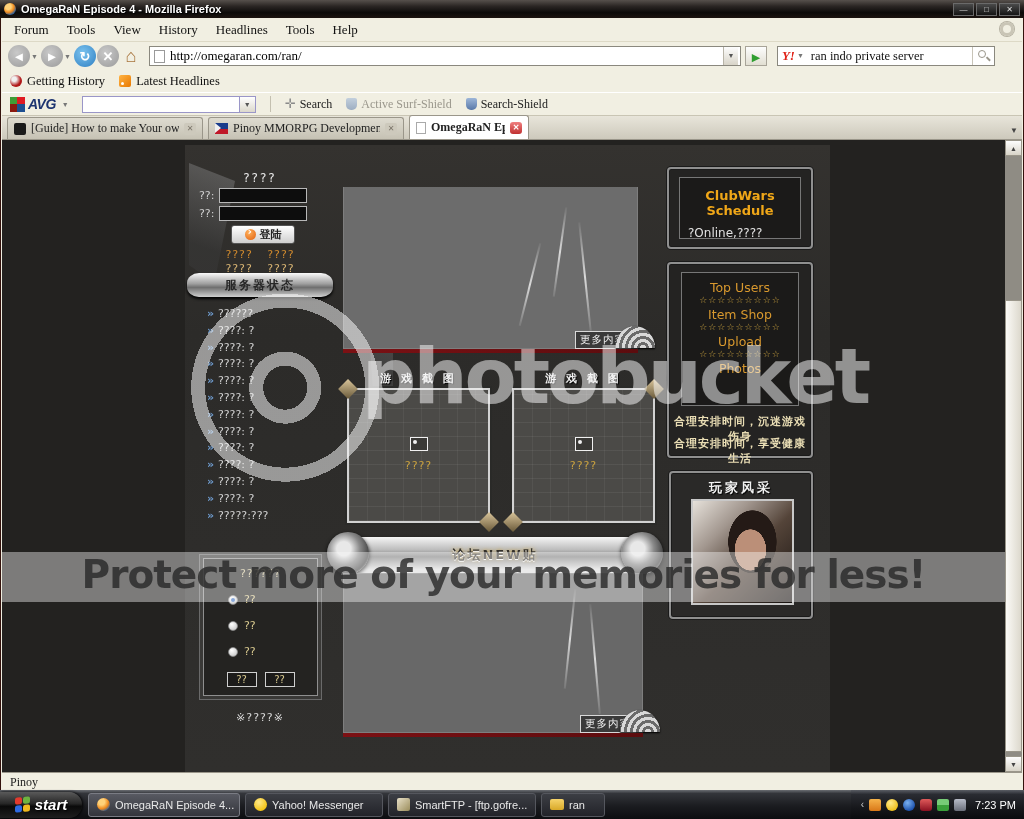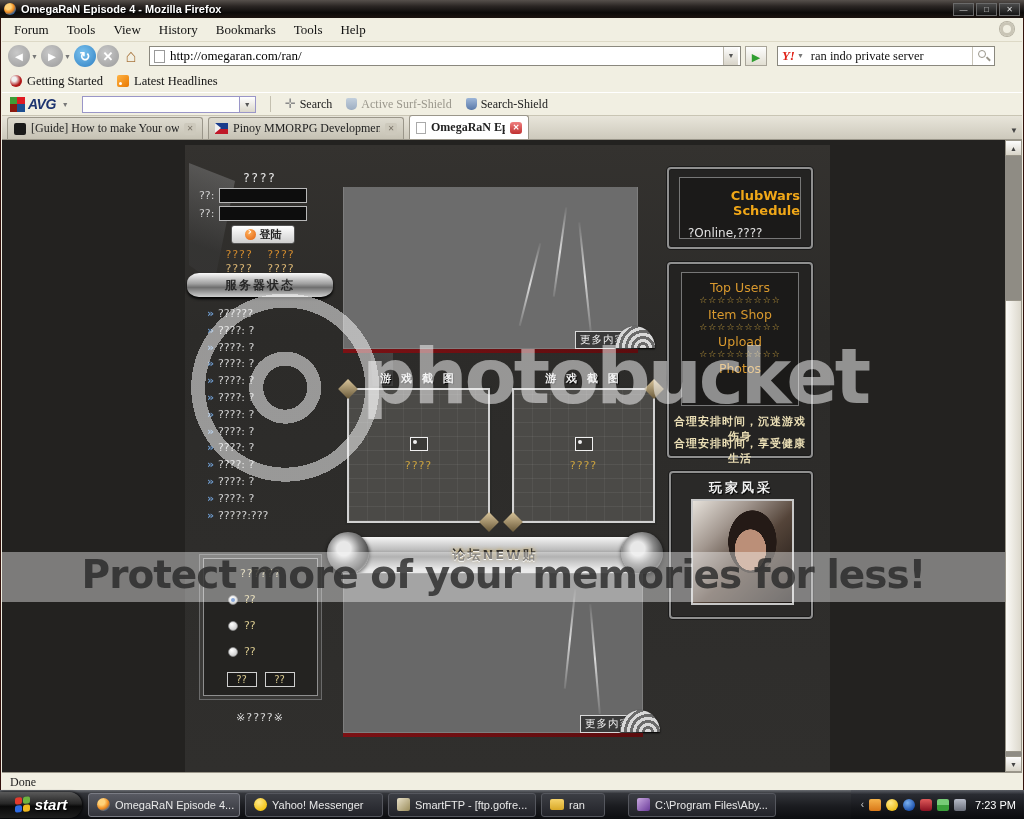--- a/index.html
+++ b/index.html
@@ -164,21 +164,21 @@
   .frame .cap { margin-top:4px; color:#caa23f; font-size:11px; letter-spacing:1px; }
 
   .forum-hd { left:150px; top:392px; width:320px; height:36px; display:flex; align-items:center; justify-content:center;
     color:#33302a; font-size:13px; font-weight:bold; letter-spacing:2px; text-shadow:0 1px 0 #fff, 0 0 4px #caa23f; }
   .forum-box { position:absolute; left:158px; top:428px; width:300px; height:160px; background:#686868; border:1px solid #7e7e7e; }
 
   
   .rpanel { position:absolute; background:#242322; border:2px solid #8f8f8f; box-shadow:0 0 0 1px #1a1a1a, inset 0 0 0 1px #1a1a1a;
     border-radius:4px; }
   .rpanel .inner { position:absolute; background:#1b1a19; border:1px solid #777; }
-  .cw-title { color:#f0a718; font-size:13px; font-weight:bold; text-align:right; margin-top:10px; }
+  .cw-title { color:#f0a718; font-size:13px; font-weight:bold; text-align:center; margin-top:10px; }
   .cw-status { color:#e2e2e2; font-size:12px; margin:8px 0 0 8px; }
   .ql { text-align:center; padding-top:6px; }
   .ql .lnk { color:#d9992e; font-size:12.5px; margin-top:1px; }
   .ql .stars { color:#caa23f; font-size:9px; letter-spacing:1px; line-height:11px; }
   .advisory { position:absolute; width:100%; text-align:center; color:#e9ddb4; font-size:11px; font-weight:bold; letter-spacing:1px; }
   .sc-title { text-align:center; color:#f2f2f2; font-size:13px; font-weight:bold; letter-spacing:3px; margin-top:6px; text-shadow:1px 1px 1px #000; }
   .photo { position:absolute; left:20px; top:26px; width:103px; height:106px; border:2px solid #c8c8c8;
     background:
       radial-gradient(ellipse 26px 34px at 58% 48%, #bb8f78 0 60%, transparent 61%),
       radial-gradient(ellipse 40px 52px at 60% 40%, #241a16 0 60%, transparent 61%),
@@ -249,21 +249,21 @@
       <div class="winbtn">□</div>
       <div class="winbtn">✕</div>
     </div>
   </div>
 
   <div class="menubar">
     <span class="menu-item">Forum</span>
     <span class="menu-item">Tools</span>
     <span class="menu-item">View</span>
     <span class="menu-item">History</span>
-    <span class="menu-item">Bookmarks</span>
+    <span class="menu-item">Headlines</span>
     <span class="menu-item">Tools</span>
     <span class="menu-item">Help</span>
     <span class="gear"></span>
   </div>
 
   <div class="navbar">
     <div class="navbtn nb-gray">◄</div>
     <span class="ddsmall">▼</span>
     <div class="navbtn nb-gray">►</div>
     <span class="ddsmall">▼</span>
@@ -282,21 +282,21 @@
       <span class="val">ran indo private server</span>
       <span class="magbox">
           <span class="mag"></span>
         </span>
     </div>
   </div>
 
   <div class="bmbar">
     <span class="bm">
       <span class="bm-icon-gs"></span>
-      <span>Getting Started</span>
+      <span>Getting History</span>
     </span>
     <span class="bm">
       <span class="bm-icon-lh"></span>
       <span>Latest Headlines</span>
     </span>
   </div>
 
   <div class="avgbar">
     <span class="avg-logo">
       <i style="left:0;top:0;background:#3f9c35"></i>
@@ -477,21 +477,21 @@
     </div>
 
     <div class="vscroll">
       <div class="sbtn" style="top:0">▲</div>
       <div class="sthumb"></div>
       <div class="sbtn" style="bottom:0">▼</div>
     </div>
   </div>
 
   <div class="statusbar">
-    <span>Done</span>
+    <span>Pinoy</span>
   </div>
 
   <div class="taskbar">
     <div class="startbtn">
       <span class="xpflag">
         <i style="left:0;top:0;background:#e23a2e"></i>
           <i style="left:8px;top:0;background:#6eb33f"></i>
         <i style="left:0;top:8px;background:#2e6ae2"></i>
           <i style="left:8px;top:8px;background:#f0b91e"></i>
       </span>
@@ -506,24 +506,20 @@
       <span>Yahoo! Messenger</span>
     </div>
     <div class="task" style="width:148px">
       <span class="ticon ti-ftp"></span>
       <span>SmartFTP - [ftp.gofre...</span>
     </div>
     <div class="task" style="width:64px">
       <span class="ticon ti-folder"></span>
       <span>ran</span>
     </div>
-    <div class="task" style="width:148px;margin-left:18px">
-      <span class="ticon ti-abyss"></span>
-      <span>C:\Program Files\Aby...</span>
-    </div>
     <div class="tray">
       <span class="chev">‹</span>
       <span class="tricon tr1"></span>
       <span class="tricon tr2"></span>
       <span class="tricon tr3"></span>
       <span class="tricon tr4"></span>
       <span class="tricon tr5"></span>
       <span class="tricon tr6"></span>
       <span class="clock">7:23 PM</span>
     </div>

